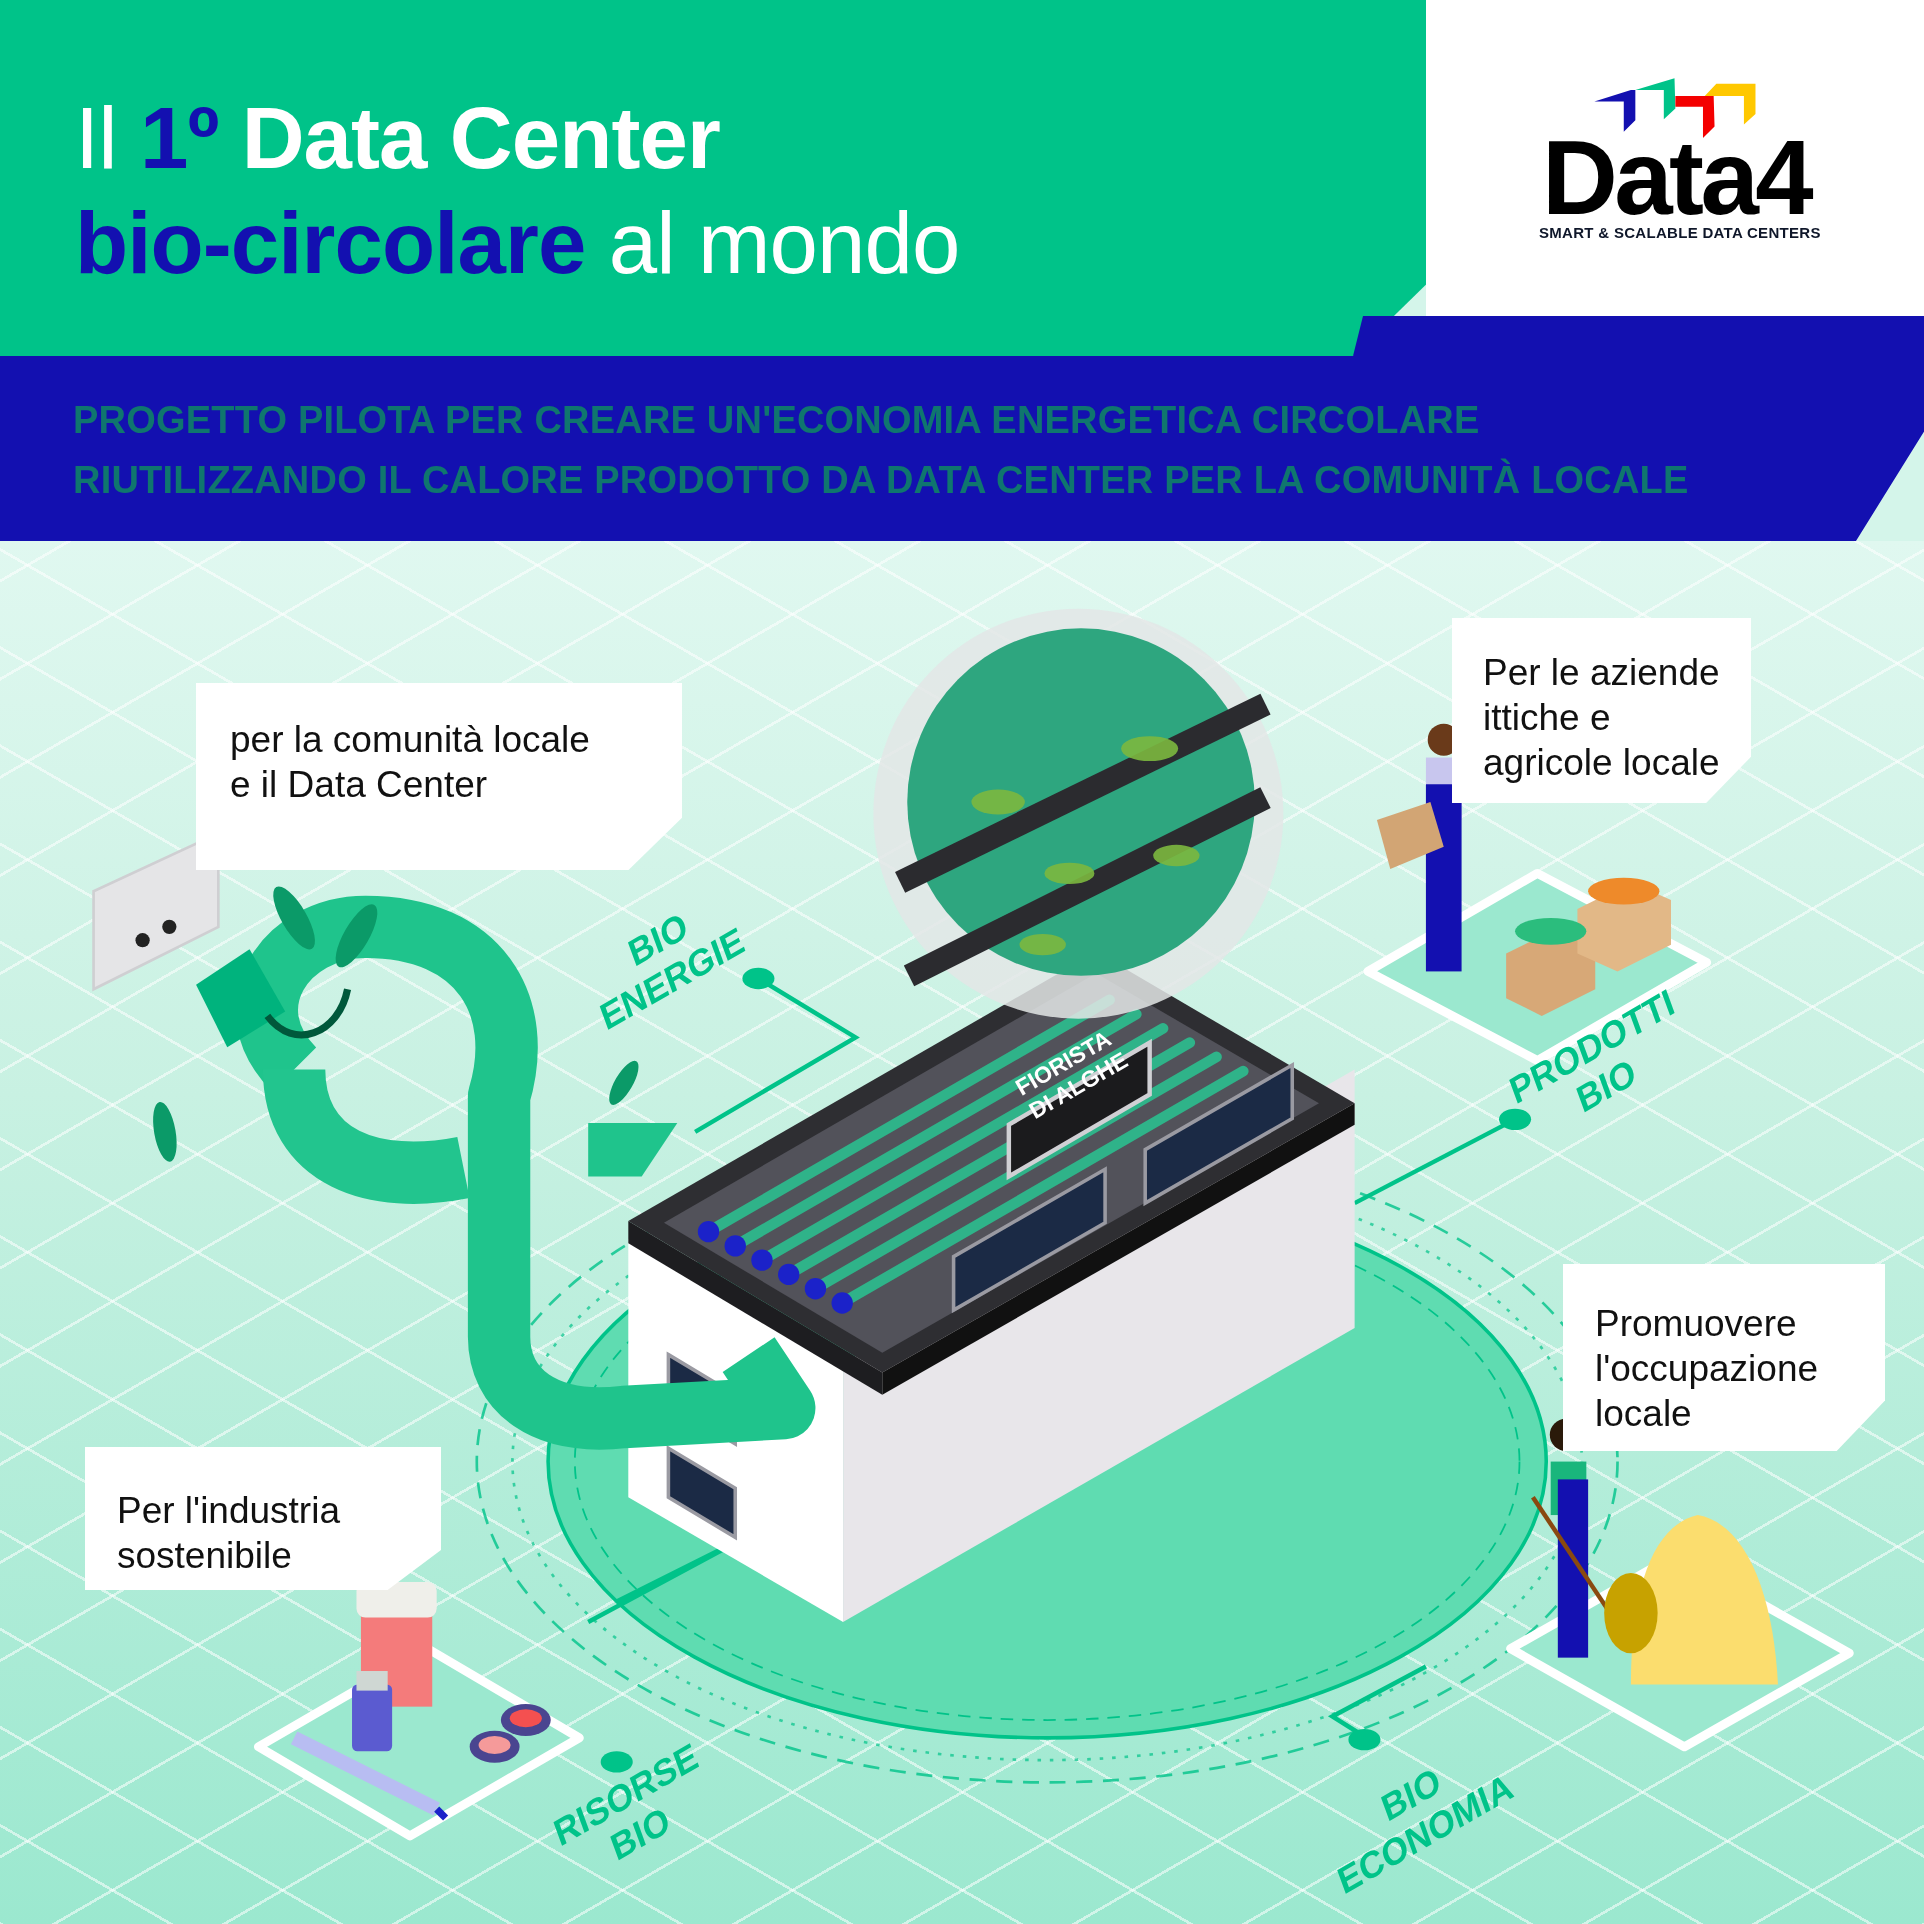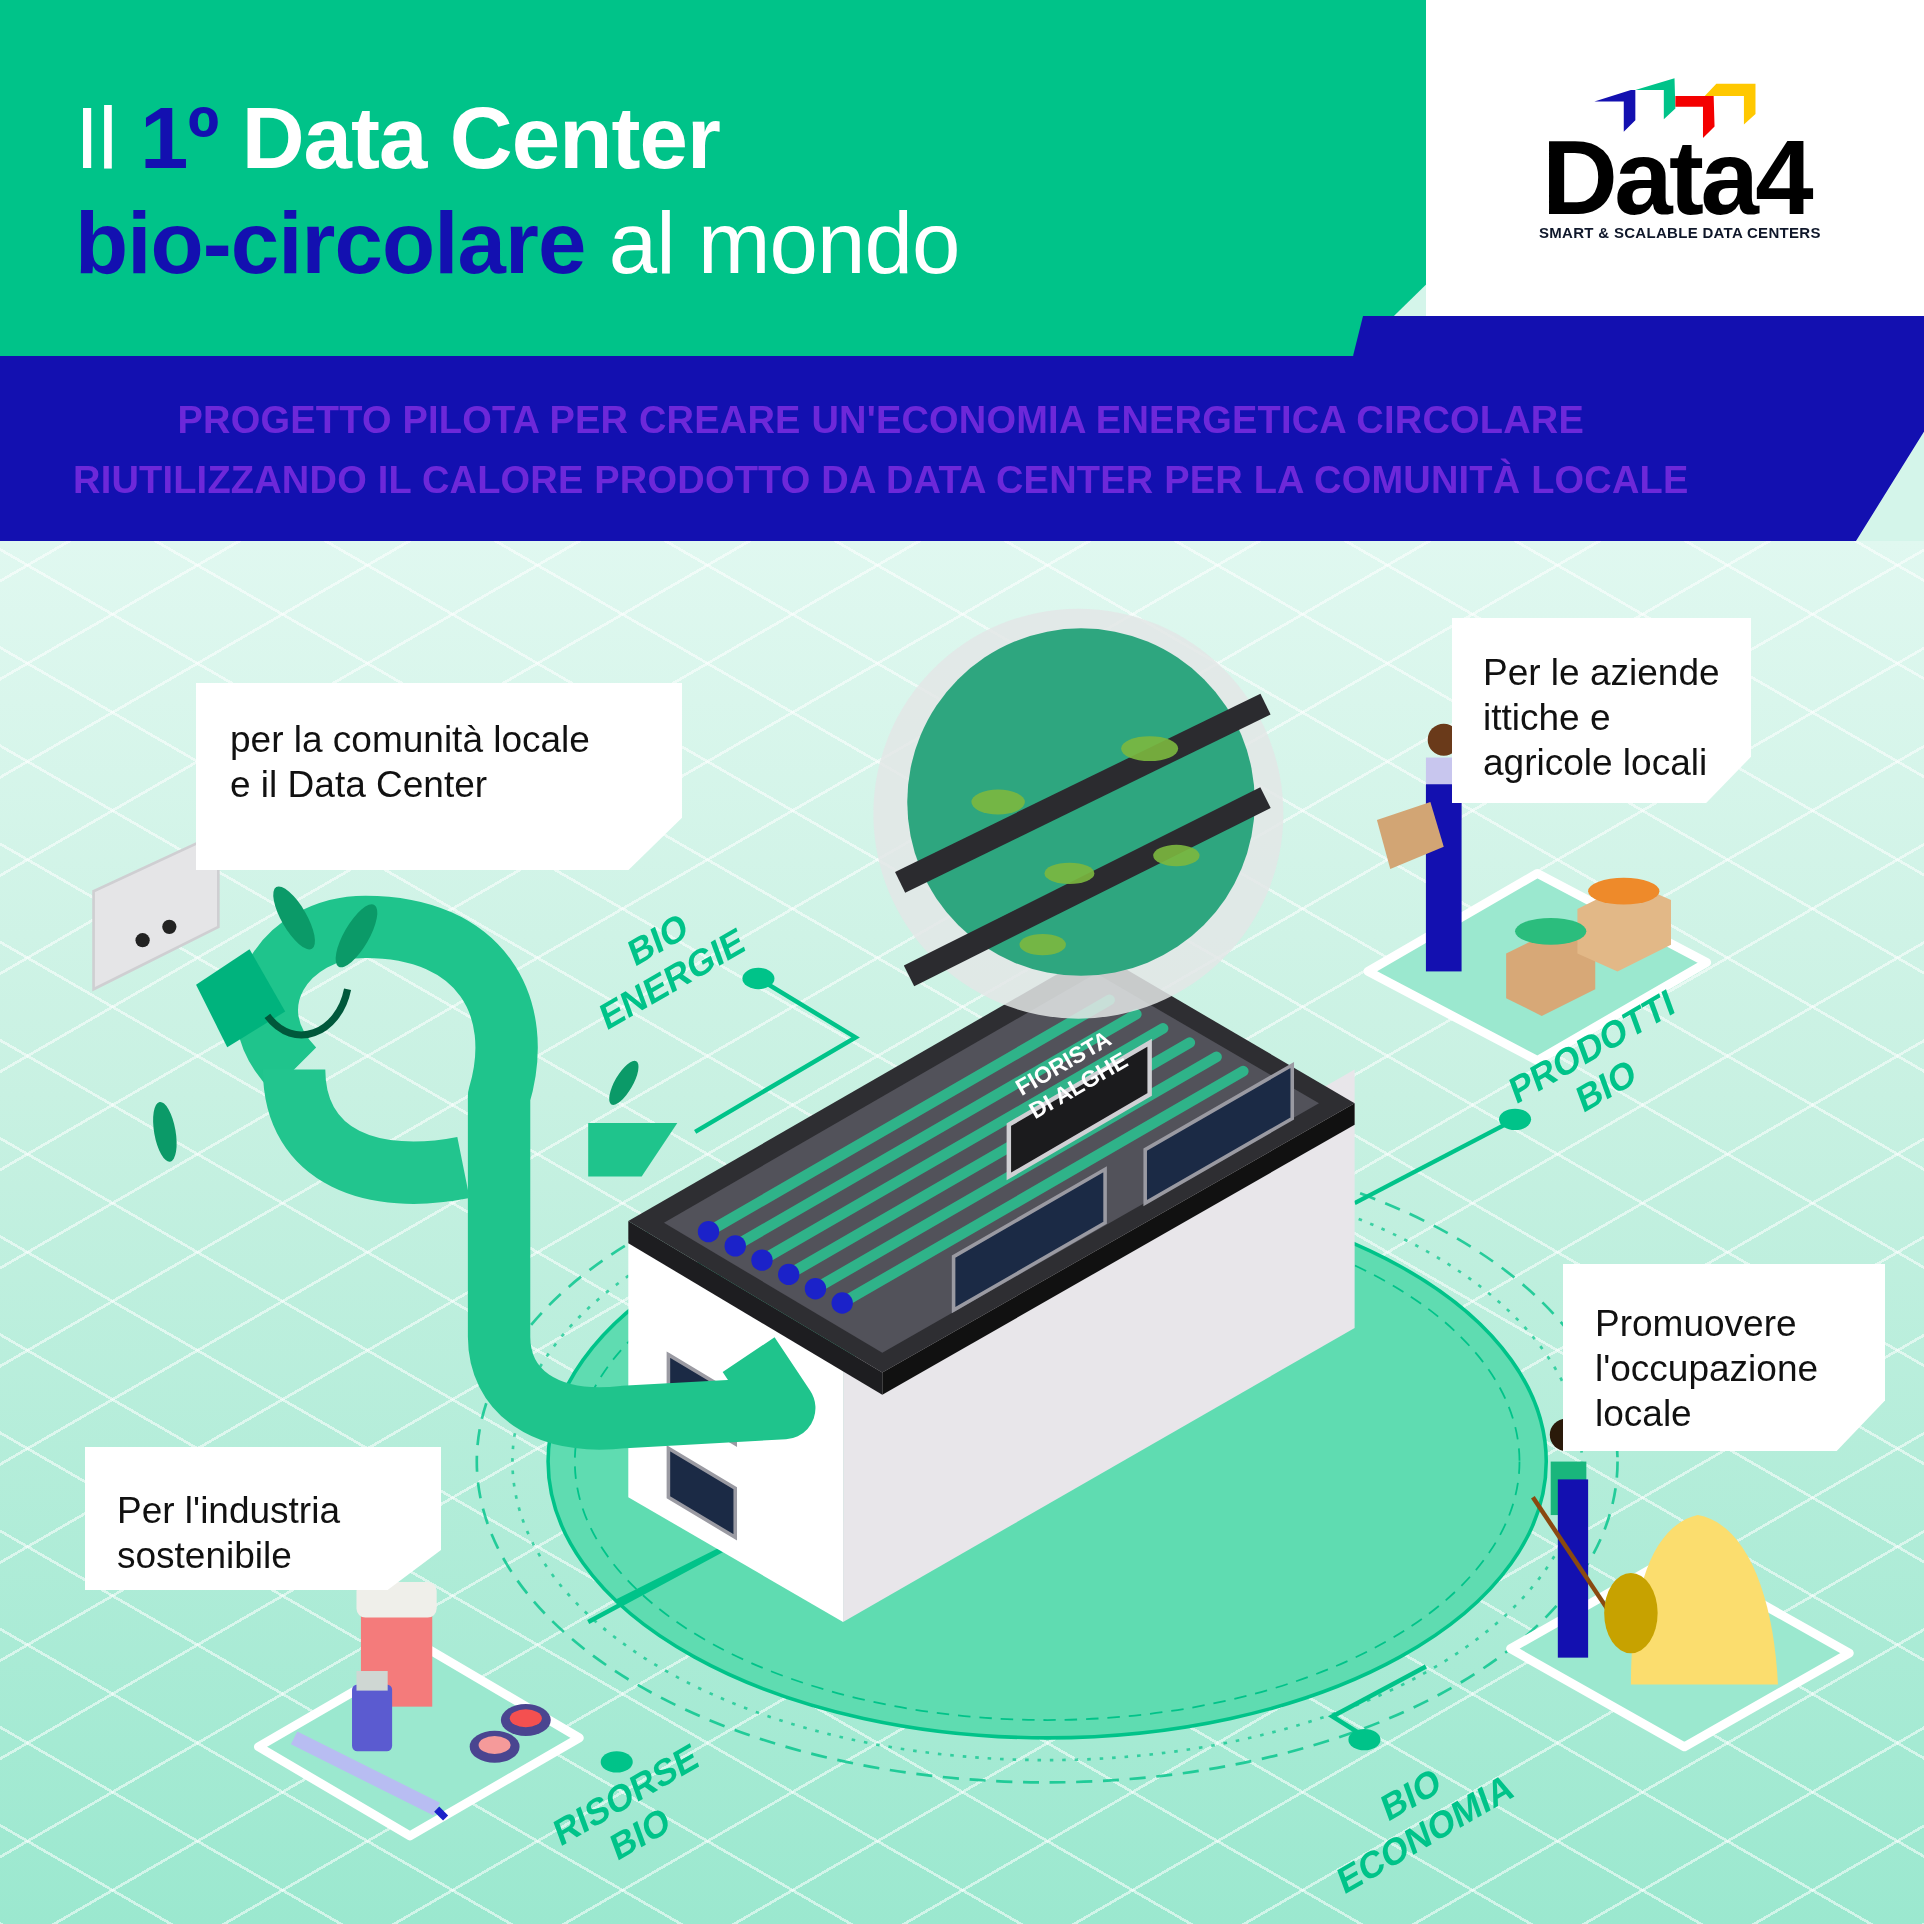--- a/index.html
+++ b/index.html
@@ -11,21 +11,21 @@
   .hdr-white { left:1426px; top:0; width:499px; height:316px; background:#ffffff; }
   .title { left:75px; top:85px; color:#fff; font-weight:700; font-size:87px; line-height:105px; letter-spacing:-0.9px; }
   .title .l1 { display:block; }
   .title .blue { color:#1310b0; }
   .title .light { font-weight:400; }
   .logo-word { left:1542px; top:125px; font-size:105px; font-weight:700; color:#000; letter-spacing:-3.6px; line-height:1; }
   .logo-tag { left:1539px; top:224px; font-size:15px; font-weight:700; color:#0f172a; letter-spacing:0.3px; }
 
   
   .banner { left:0; top:316px; width:1925px; height:225px; background:#1310b0; clip-path:polygon(0 40px,1353px 40px,1363px 0,1925px 0,1925px 114px,1856px 225px,0 225px); }
-  .banner-text { left:73px; top:390px; color:#6d28d9; font-weight:700; font-size:38px; line-height:60px; letter-spacing:0.2px;text-align:center; }
+  .banner-text { left:73px; top:390px; color:#0f766e; font-weight:700; font-size:38px; line-height:60px; letter-spacing:0.2px; }
 
   
   .grid { left:0; top:541px; width:1925px; height:1384px;
     background:
       repeating-linear-gradient(30deg, rgba(255,255,255,0.55) 0 2.7px, transparent 2.7px 85px),
       repeating-linear-gradient(-30deg, rgba(255,255,255,0.55) 0 2.7px, transparent 2.7px 85px),
       linear-gradient(180deg,#e0f8f0 0%,#c8f1e2 40%,#9be8cf 100%);
   }
 
   
@@ -220,21 +220,21 @@
   <div>DI ALGHE</div>
 </div>
 
 <div class="abs callout c1">
   <div>per la comunità locale</div>
   <div>e il Data Center</div>
 </div>
 <div class="abs callout c2">
   <div>Per le aziende</div>
   <div>ittiche e</div>
-  <div>agricole locali</div>
+  <div>agricole locale</div>
 </div>
 <div class="abs callout c3">
   <div>Promuovere</div>
   <div>l'occupazione</div>
   <div>locale</div>
 </div>
 <div class="abs callout c4">
   <div>Per l'industria</div>
   <div>sostenibile</div>
 </div>

